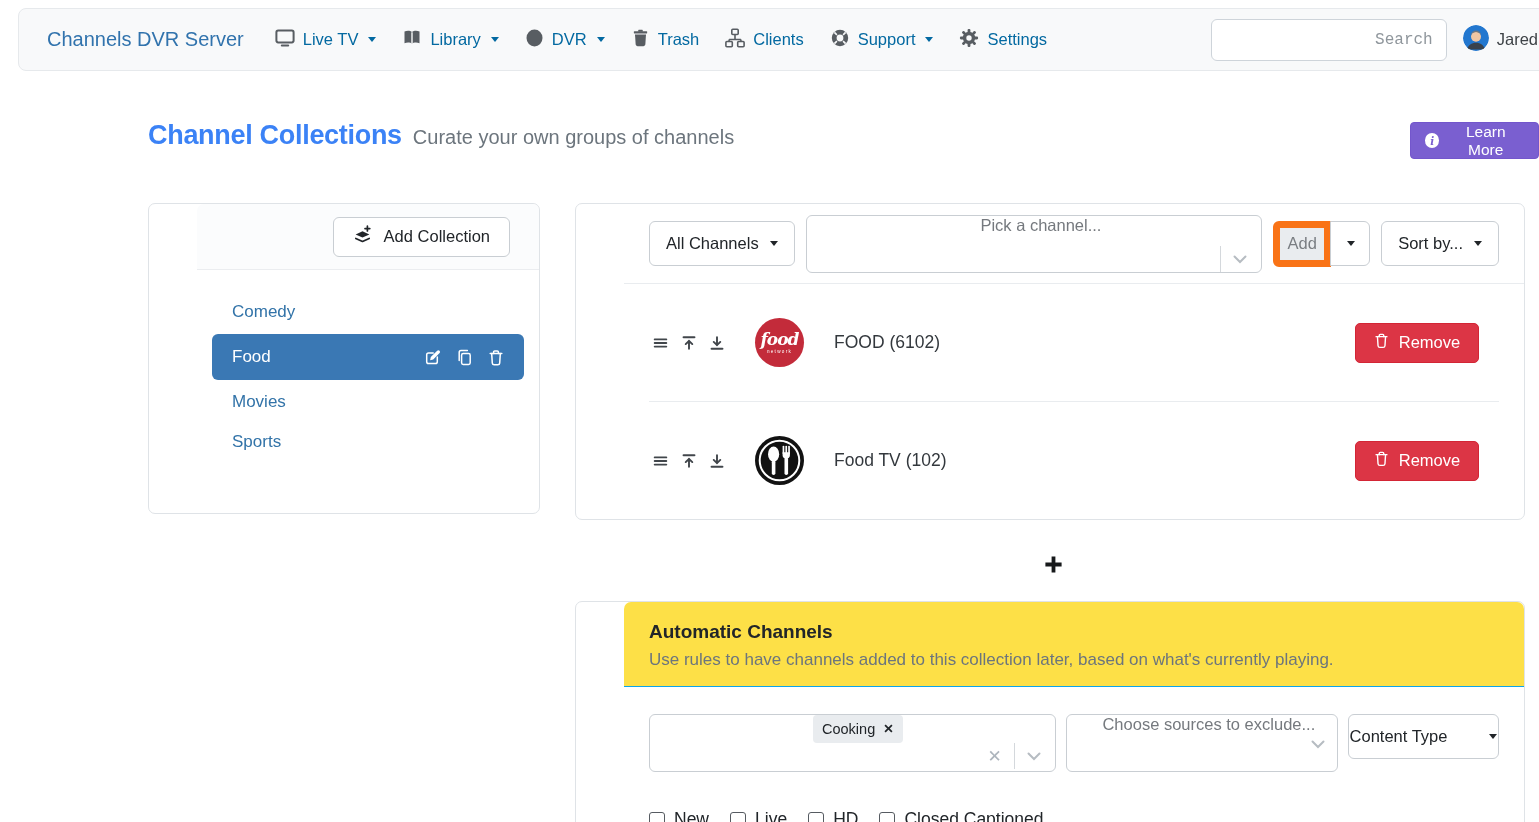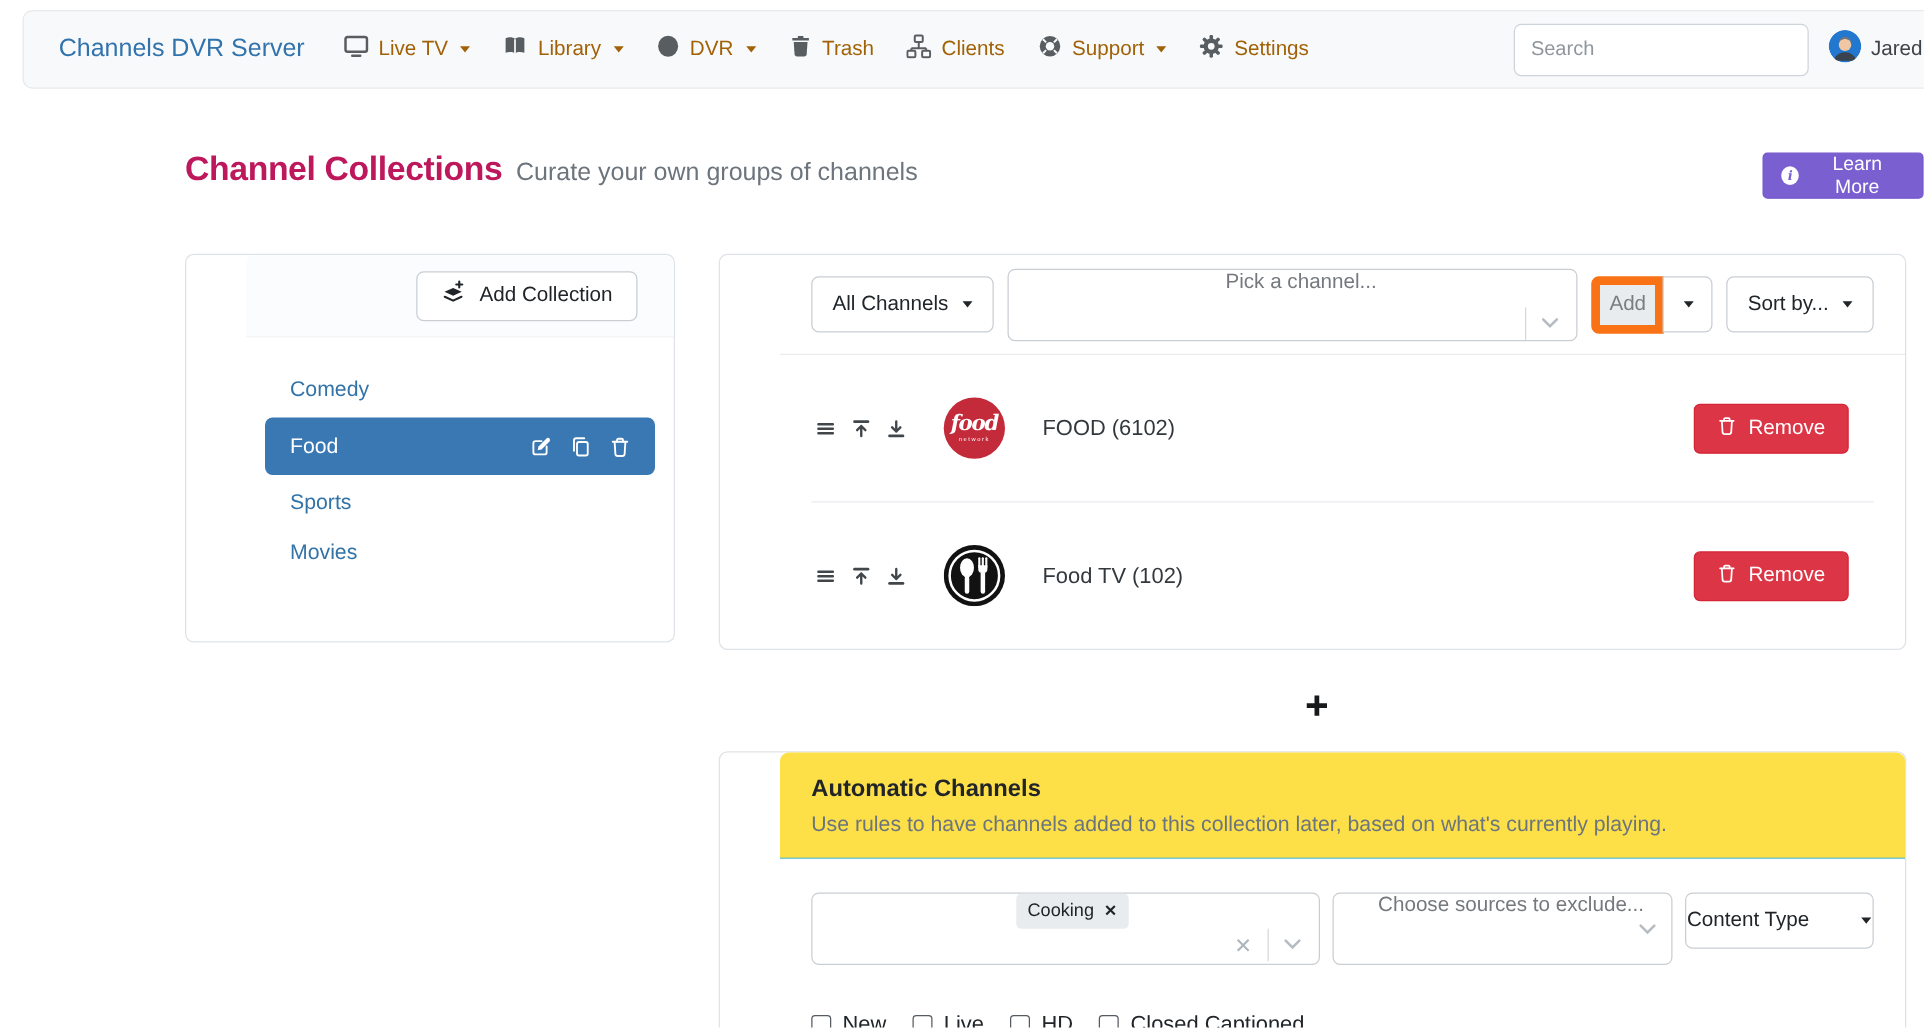--- a/index.html
+++ b/index.html
@@ -12,40 +12,40 @@
   
   .navbar {
     position:absolute; top:8px; left:18px; right:-16px; height:63px;
     background:#f8f9fa; border:1px solid #e6e9ec; border-radius:8px;
     display:flex; align-items:center; padding:0 16px;
   }
   .brand { color:#3173ad; font-size:20px; margin:0 18px 0 12px; text-decoration:none; white-space:nowrap; cursor:pointer; }
   .nav-items { display:flex; align-items:center; list-style:none; }
   .nav-item {
     display:flex; align-items:center; gap:8px; padding:8px 13px;
-    font-size:16.5px; color:#a16207; cursor:pointer; white-space:nowrap;
+    font-size:16.5px; color:#0369a1; cursor:pointer; white-space:nowrap;
   }
   .nav-item svg { color:#585d62; flex:none; }
   .caret {
     width:0; height:0; display:inline-block; margin-left:2px;
     border-left:4.5px solid transparent; border-right:4.5px solid transparent;
     border-top:5px solid currentColor;
   }
   .nav-search {
     margin-left:auto; width:236px; height:42px; border:1px solid #ced4da;
     border-radius:6px; padding:0 13px; font-size:16px; color:#495057;
-    font-family:Liberation Sans, sans-serif; background:#fff; outline:none;
+    font-family:Liberation Mono, monospace; background:#fff; outline:none;text-align:right;
   }
   .nav-search::placeholder { color:#8f969c; }
   .nav-user { display:flex; align-items:center; gap:8px; margin-left:16px; white-space:nowrap; cursor:pointer; }
   .nav-user .uname { font-size:16.5px; color:#3e4347; }
 
   
   .page-header { position:absolute; top:120px; left:148px; display:flex; align-items:baseline; }
-  .page-title { font-size:27px; font-weight:700; color:#be185d; letter-spacing:-0.3px; }
+  .page-title { font-size:27px; font-weight:700; color:#3b82f6; letter-spacing:-0.3px; }
   .page-subtitle { font-size:20px; color:#6c757d; margin-left:11px; font-weight:400; }
   .learn-more {
     position:absolute; top:122px; left:1410px; height:37px; padding:0 14px;
     background:#7a5fd0; border:1px solid #7356cc; border-radius:4px; color:#fff;
     font-size:15.5px; display:flex; align-items:center; gap:8px; cursor:pointer;
   }
   .info-dot {
     width:15px; height:15px; border-radius:50%; background:#fff; color:#7a5fd0;
     display:flex; align-items:center; justify-content:center;
     font-family:"DejaVu Serif", serif; font-weight:bold; font-size:10.5px; font-style:italic;
@@ -286,22 +286,22 @@
           </span>
         <span class="icon-btn">
             <svg width="16" height="17" viewBox="0 0 16 17" fill="none" stroke="#fff" stroke-width="1.5" stroke-linecap="round">
               <path d="M2.2 4.4h11.6"></path>
               <path d="M5.6 4.4V3.1c0-.6.5-1.1 1.1-1.1h2.6c.6 0 1.1.5 1.1 1.1v1.3"></path>
               <path d="M3.7 4.6l.6 9.5c.1 1 .9 1.7 1.9 1.7h3.6c1 0 1.8-.7 1.9-1.7l.6-9.5"></path>
             </svg>
           </span>
       </span>
     </li>
+    <li class="collection-item">Movies</li>
     <li class="collection-item">Sports</li>
-    <li class="collection-item">Movies</li>
   </ul>
 </div>
 
 <div class="card channels-card">
   <div class="channels-toolbar">
     <button class="btn-outline">
       <span>All Channels</span>
       <span class="caret"></span>
     </button>
     <div class="select-box" style="flex:1;">

